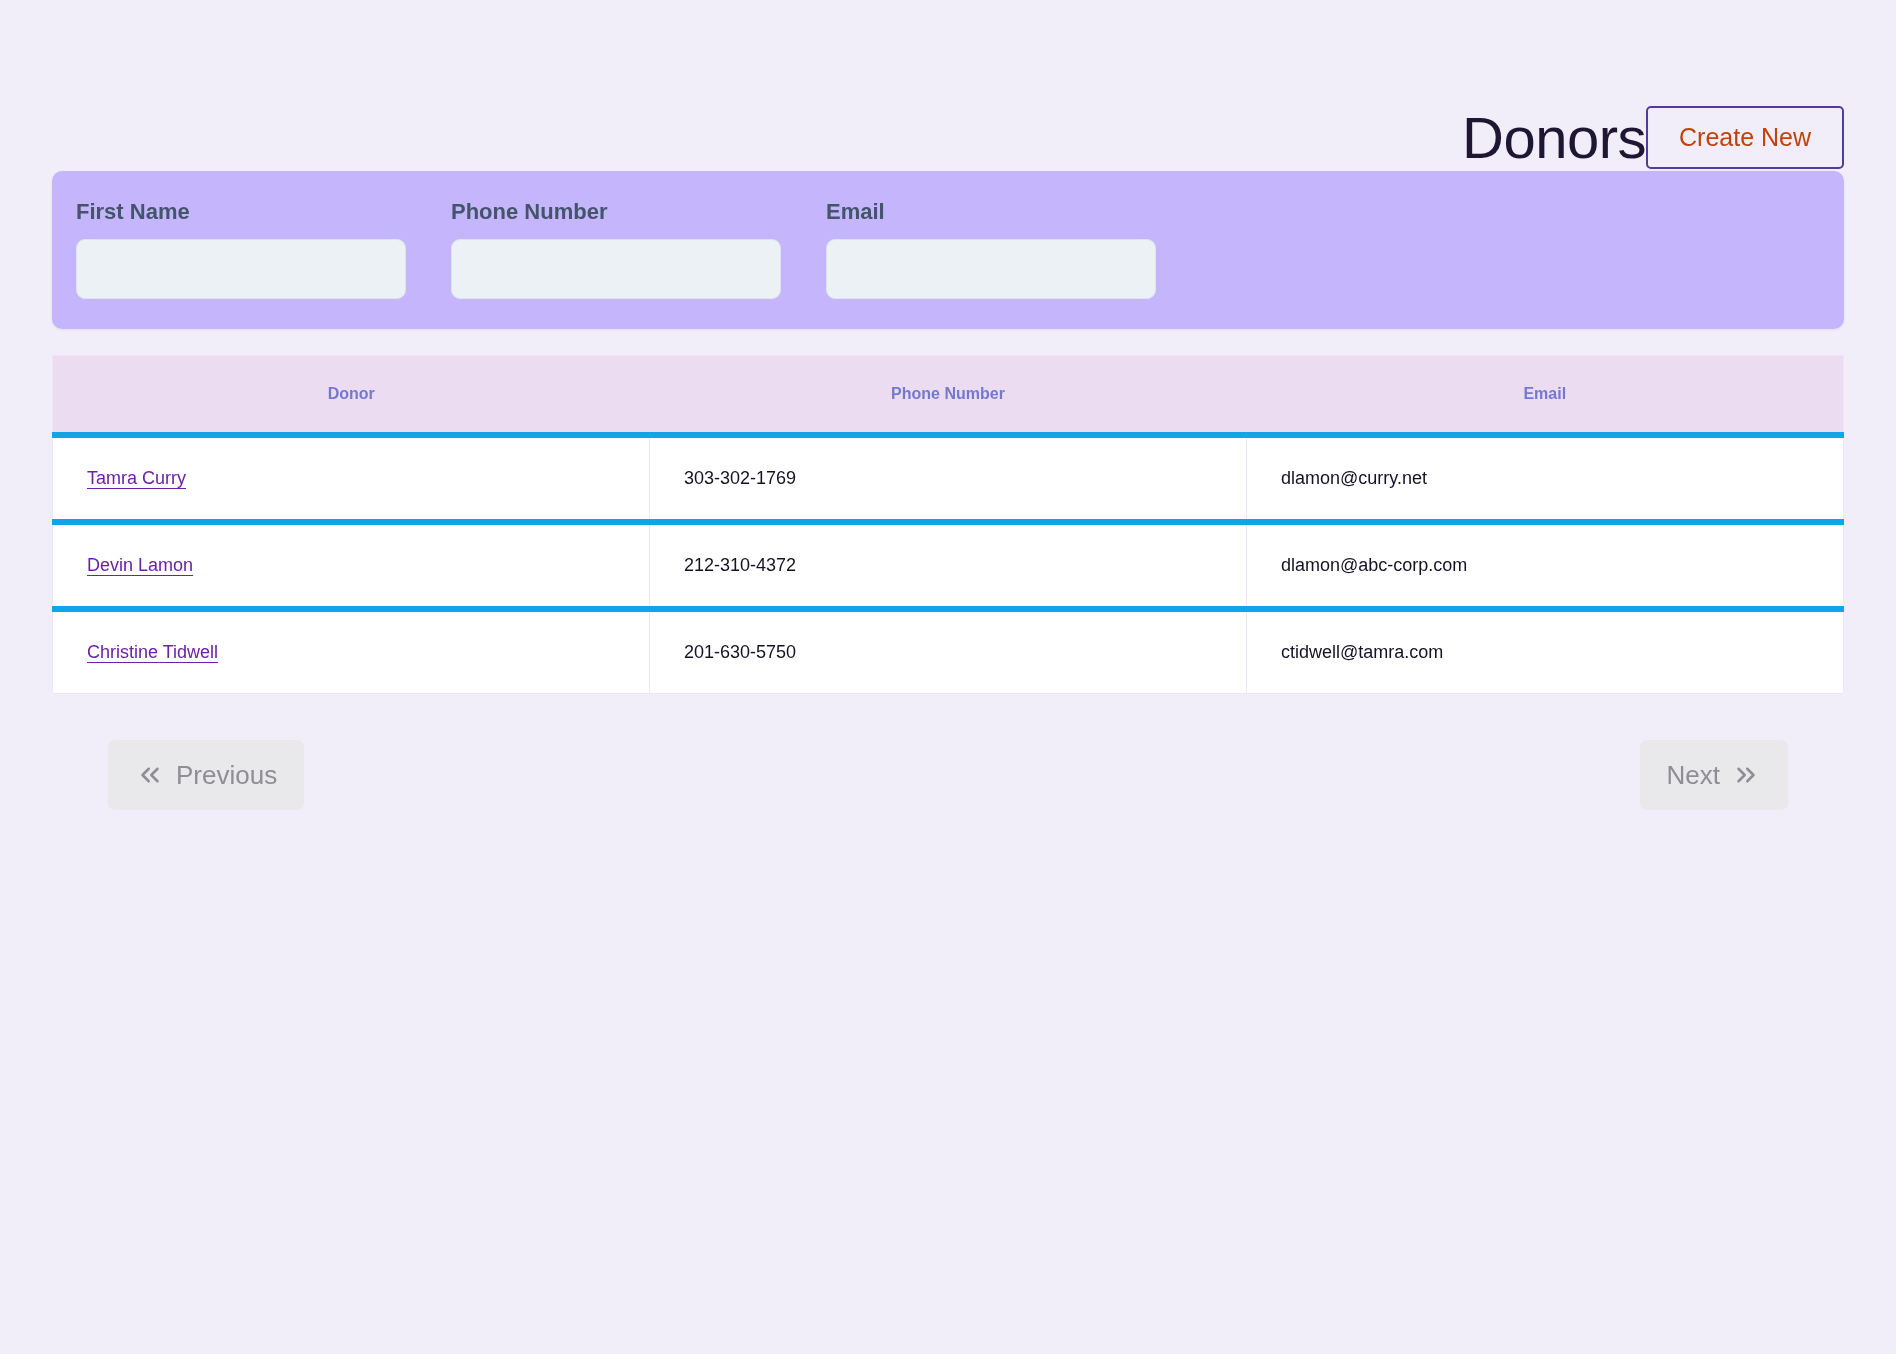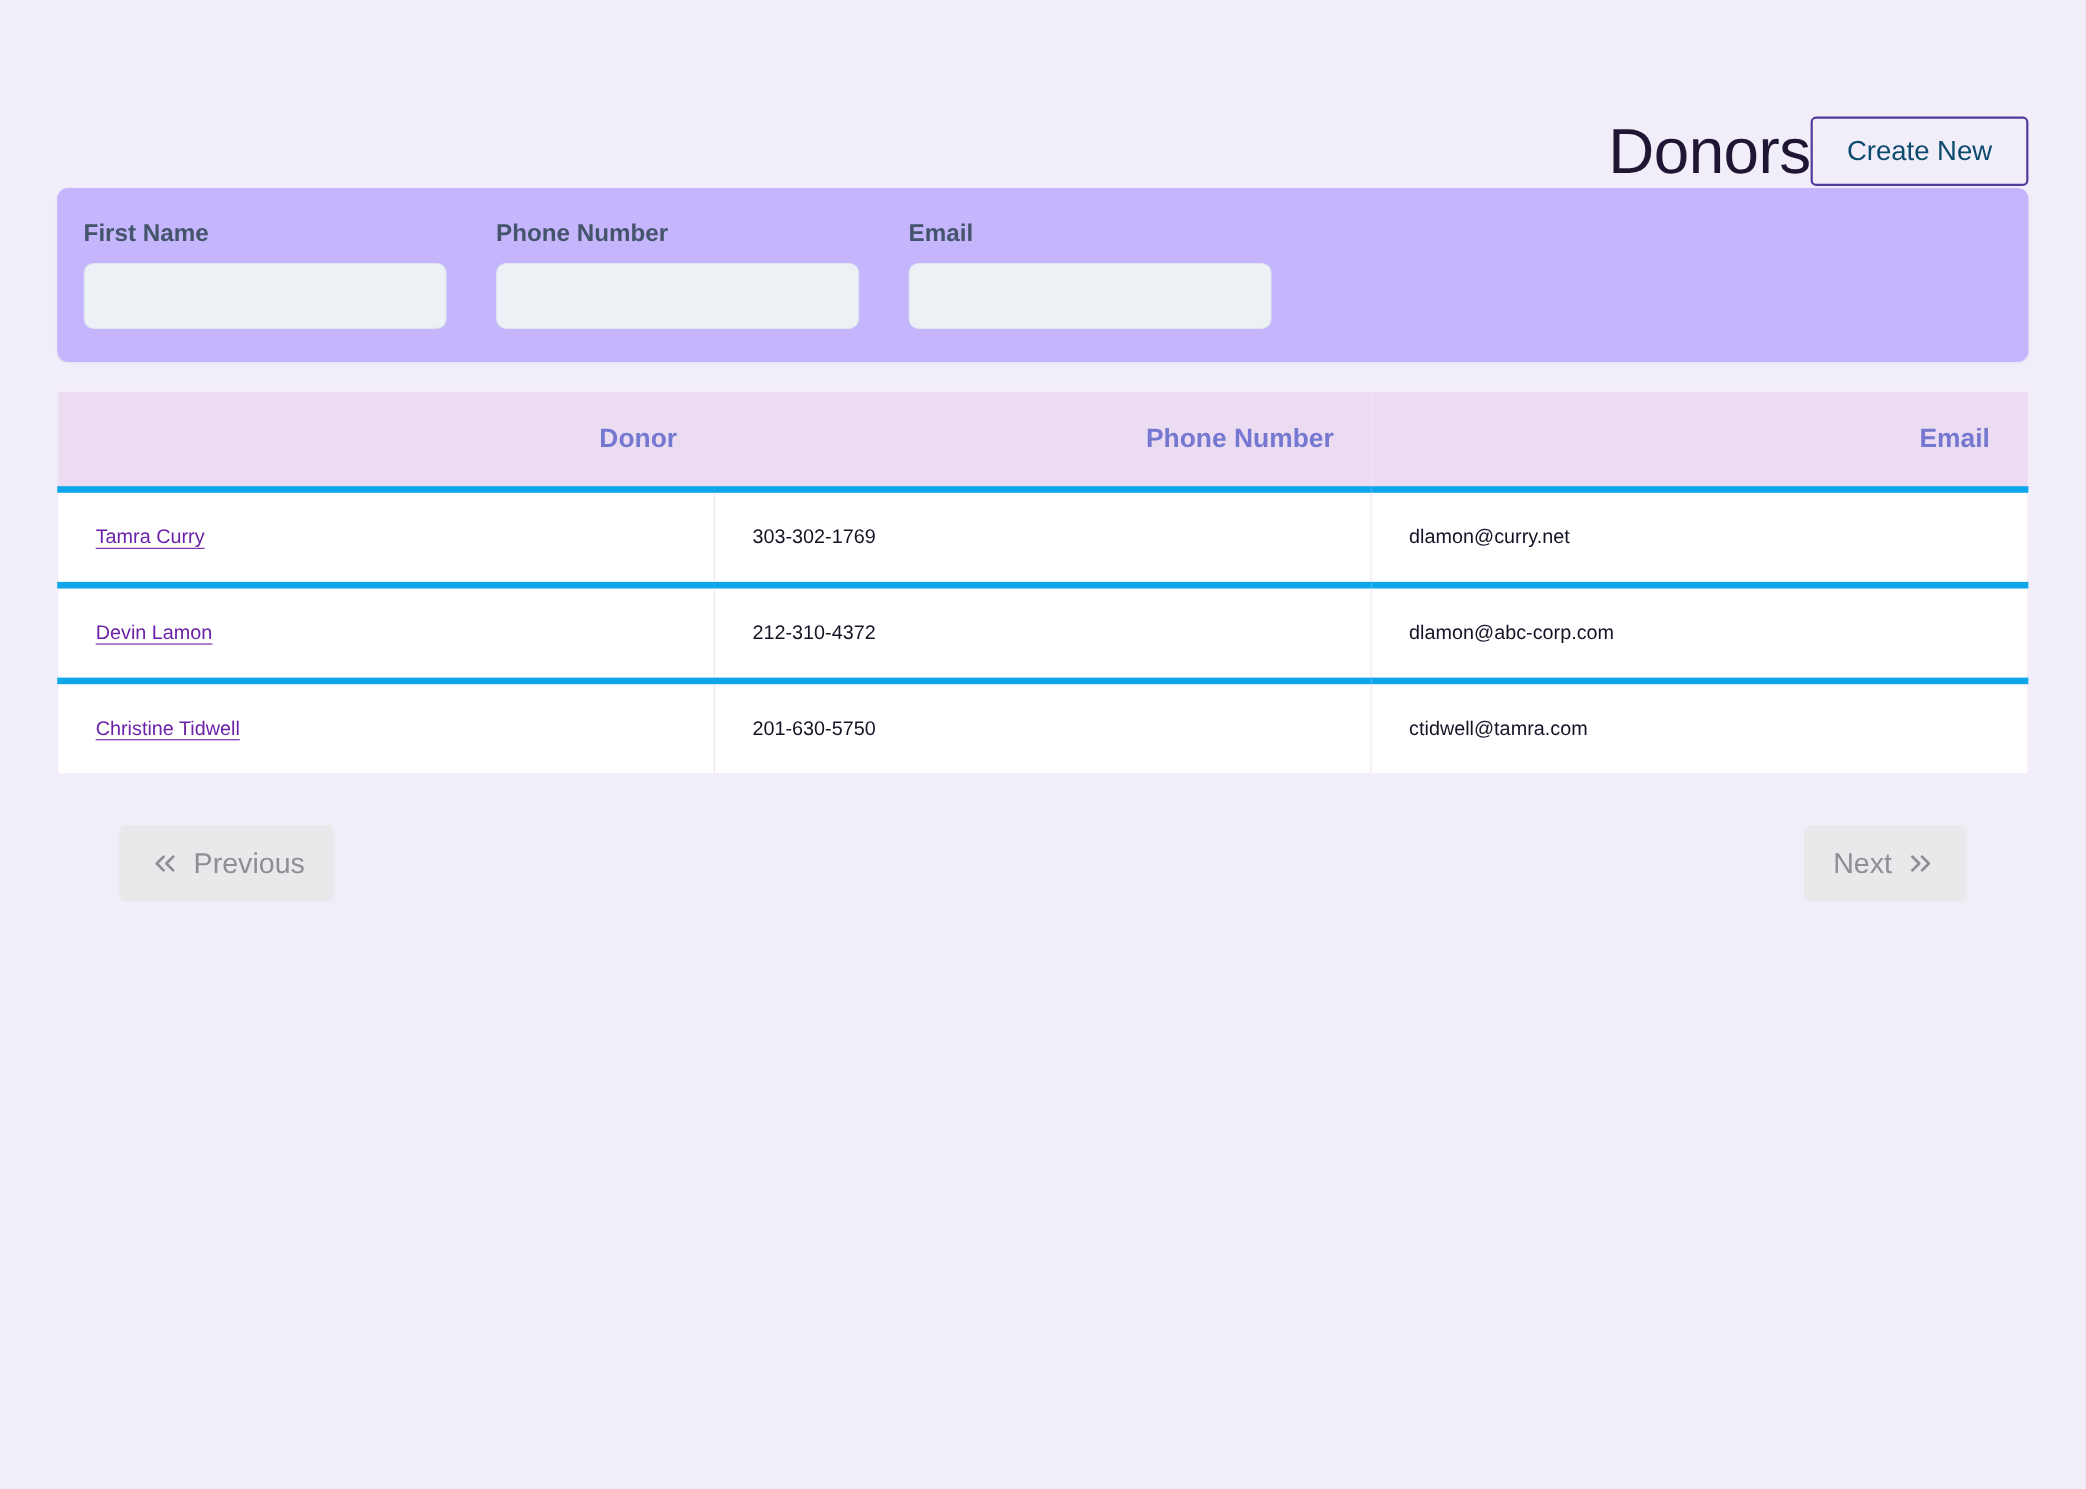--- a/index.html
+++ b/index.html
@@ -23,21 +23,21 @@
     margin: 0;
     font-size: 58px;
     font-weight: 500;
     letter-spacing: -0.5px;
     color: #1e1633;
   }
   .create-new-btn {
     background: transparent;
     border: 2px solid #533a9d;
     border-radius: 5px;
-    color: #0c4a6e;
+    color: #c2410c;
     font-family: "Liberation Sans", sans-serif;
     font-size: 25px;
     padding: 17px 31px;
     cursor: pointer;
     line-height: 1;
   }
 
   
   .filter-card {
     background: #c4b5fd;
@@ -72,23 +72,23 @@
   .donor-table-wrap { margin-top: 26px; }
   table.donor-table {
     width: 100%;
     border-collapse: collapse;
     background: #ffffff;
     border: 1px solid #f2e4f4;
   }
   table.donor-table th {
     background: #ecdcf2;
     color: #7478d0;
-    font-size: 24px;
+    font-size: 16px;
     font-weight: 700;
-    text-align: right;
+    text-align: center;
     padding: 29px 34px;
     width: 33.33%;
   }
   table.donor-table td {
     font-size: 18px;
     padding: 30px 34px;
     border-top: 6px solid #0ea5e9;
     background: #ffffff;
   }
   table.donor-table td + td { border-left: 1px solid #f2e4f4; }

